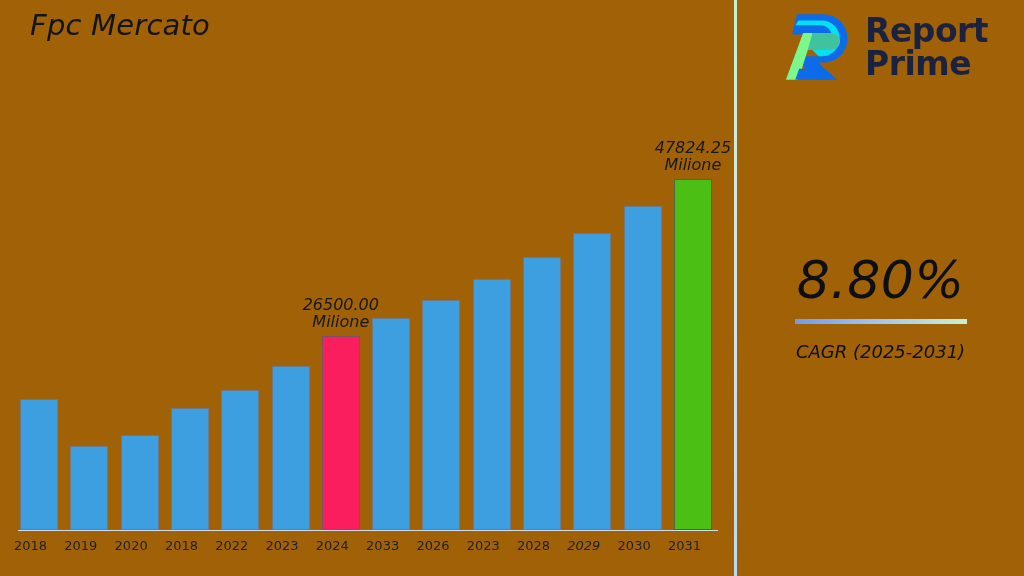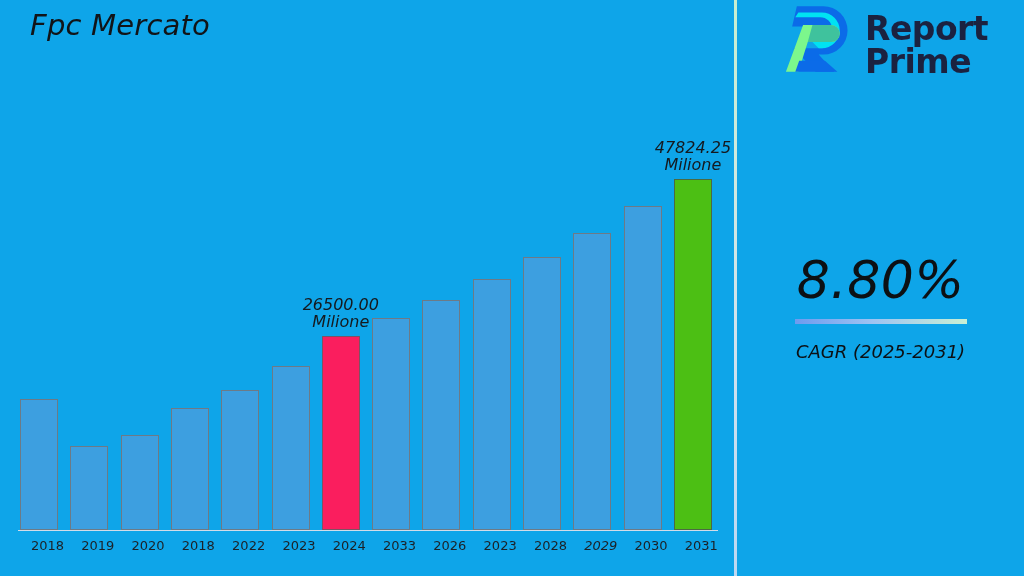--- a/index.html
+++ b/index.html
@@ -7,21 +7,21 @@
     padding: 0;
     background: #eaf1fc;
   }
   body {
     font-family: "DejaVu Sans", sans-serif;
   }
   .page {
     position: relative;
     width: 1024px;
     height: 576px;
-    background: #0ea5e9;
+    background: #a16207;
     overflow: hidden;
   }
 
   
   .chart-panel {
     position: absolute;
     left: 0; top: 0;
     width: 735px; height: 576px;
   }
   .chart-title {
@@ -64,21 +64,21 @@
     font-family: "DejaVu Sans", sans-serif;
     font-style: italic;
     font-size: 16px;
     line-height: 17px;
     color: #15191e;
     white-space: nowrap;
   }
   .tick {
     position: absolute;
     top: 538px;
-    text-align: right;
+    text-align: left;
     font-family: "DejaVu Sans", sans-serif;
     font-size: 13px;
     color: #1c2127;
   }
 
   
   .divider {
     position: absolute;
     left: 734px; top: 0;
     width: 3px; height: 576px;
@@ -86,23 +86,23 @@
   }
 
   
   .brand-panel {
     position: absolute;
     left: 737px; top: 0;
     width: 287px; height: 576px;
   }
   .logo-row {
     position: absolute;
-    left: 38px; top: 0;
+    left: 38px; top: 8px;
     display: flex;
-    align-items: flex-end;
+    align-items: center;
     gap: 12px;
   }
   .logo-mark { width: 78px; height: 78px; display: block; }
   .logo-text {
     font-family: "DejaVu Sans", sans-serif;
     font-weight: bold;
     font-size: 33px;
     line-height: 33px;
     color: #1b2240;
     letter-spacing: -0.5px;

